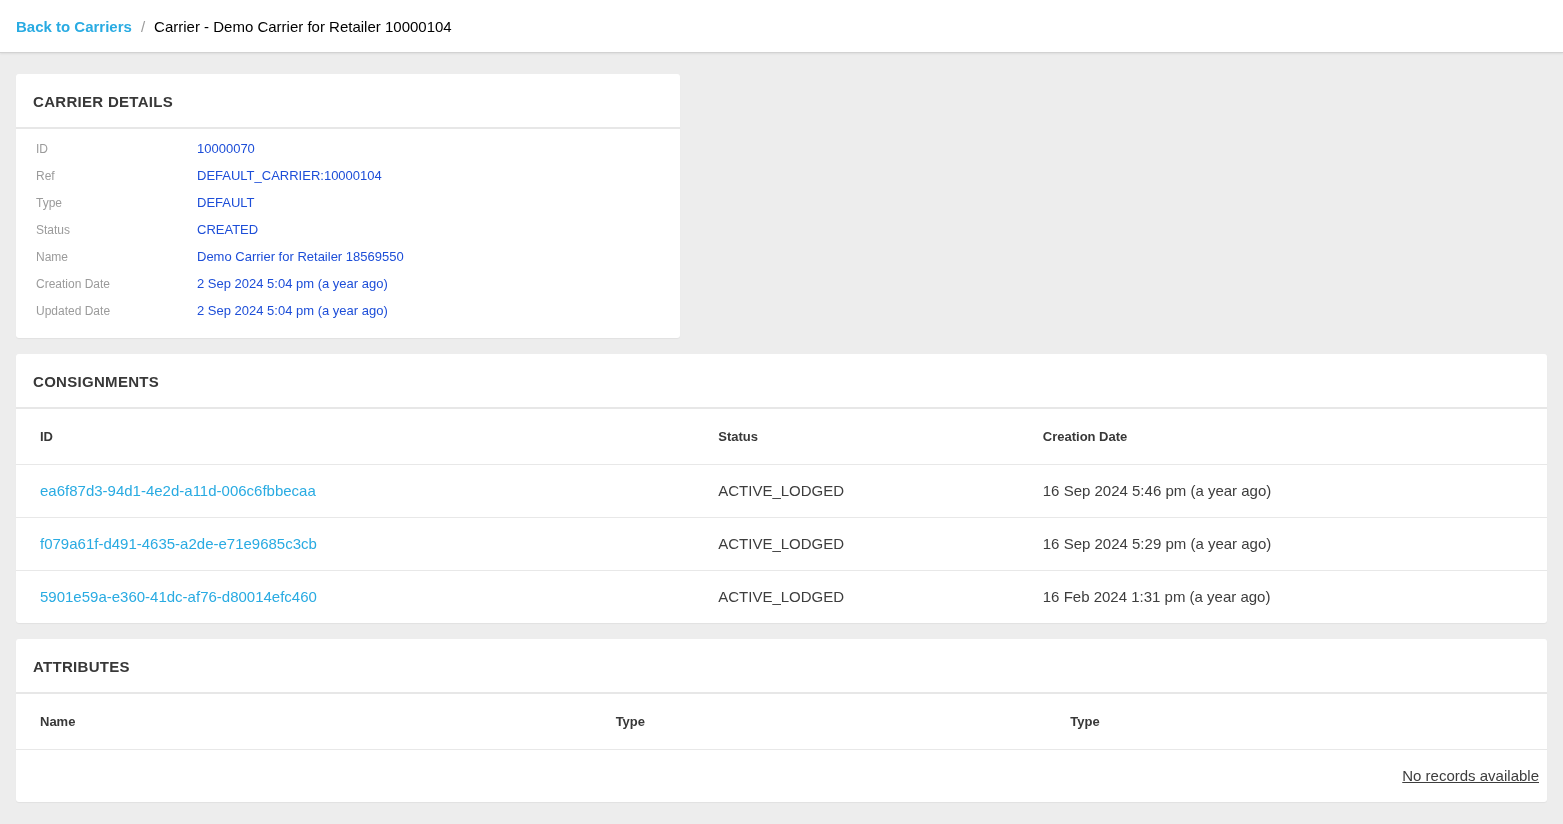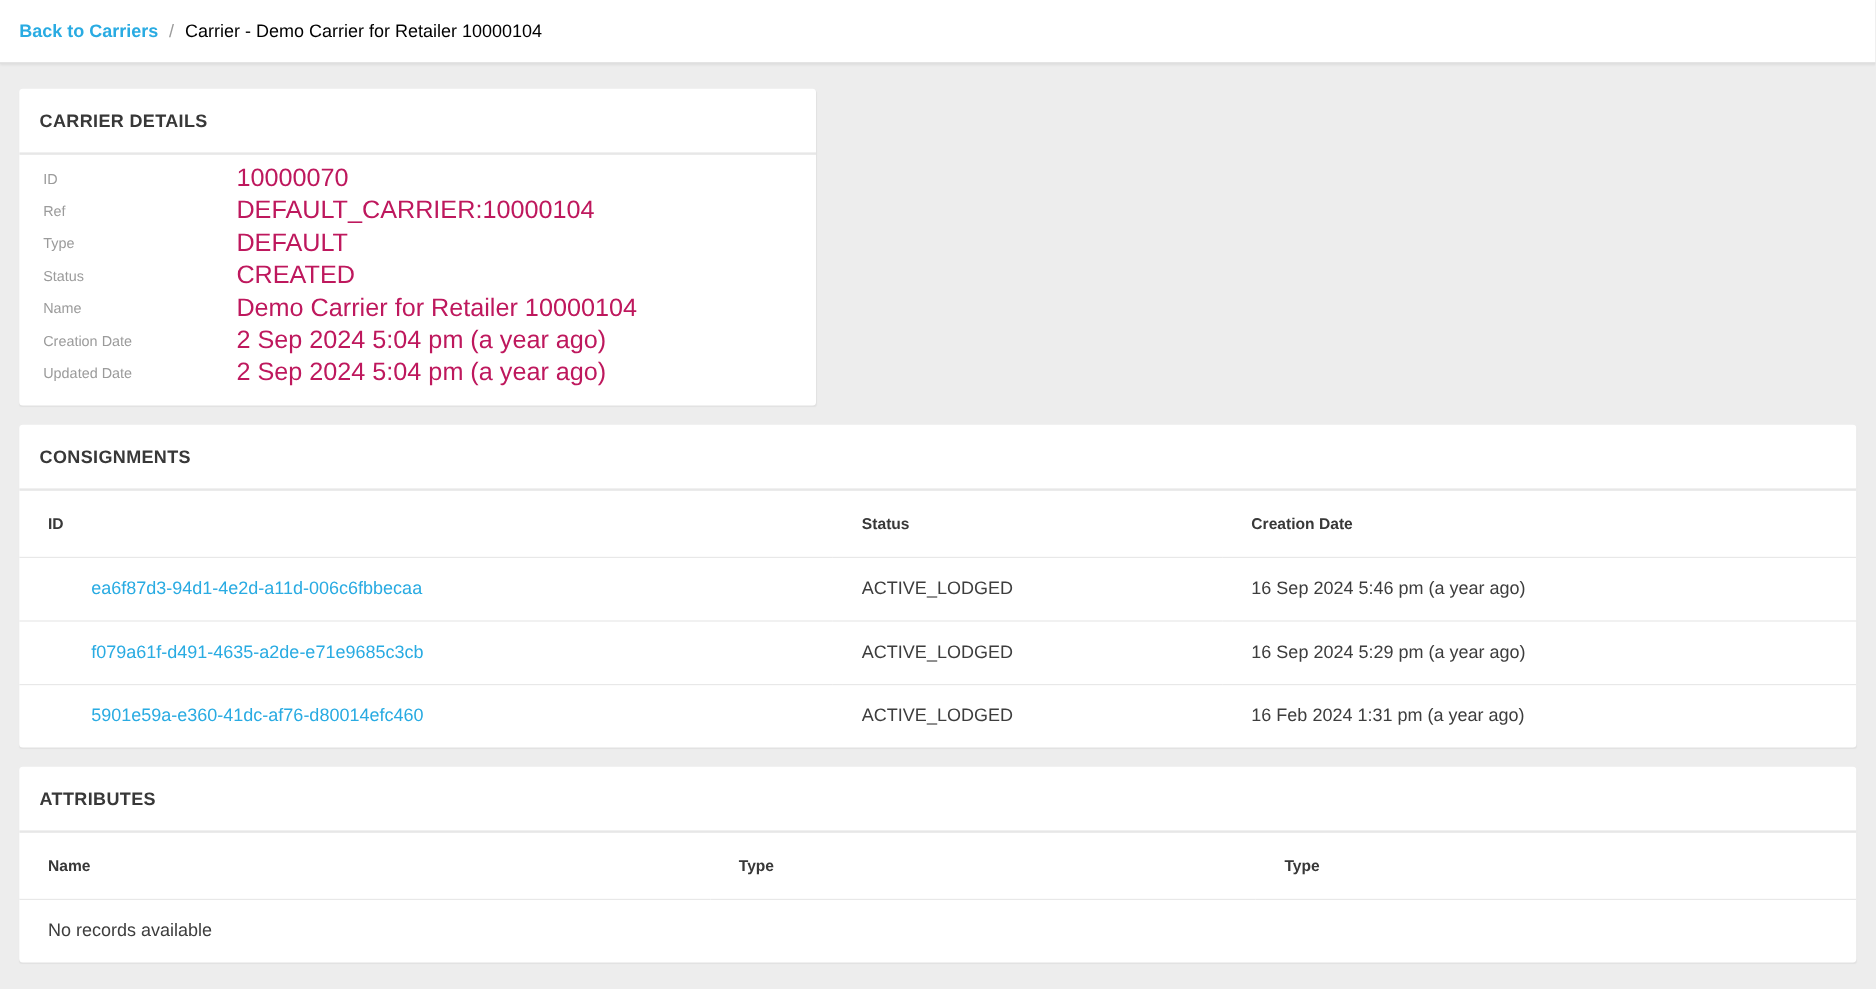--- a/index.html
+++ b/index.html
@@ -76,22 +76,22 @@
     align-items: center;
     height: 27px;
   }
   .field-label {
     width: 181px;
     padding-left: 20px;
     font-size: 12px;
     color: #9b9b9b;
   }
   .field-value {
-    font-size: 21px;
-    color: #be185d;
+    font-size: 13px;
+    color: #1d4ed8;
   }
 
   
   table.records {
     width: 100%;
     border-collapse: collapse;
     table-layout: fixed;
   }
   table.records th {
     text-align: left;
@@ -113,28 +113,28 @@
   }
   table.records tr:last-child td { border-bottom: none; }
   .consignments-table col.c-id   { width: 44.3%; }
   .consignments-table col.c-st   { width: 21.2%; }
   .attributes-table  col.a-name  { width: 37.6%; }
   .attributes-table  col.a-type  { width: 29.7%; }
   a.row-link {
     color: #29abe2;
     text-decoration: none;
     cursor: pointer;
-    margin-left: 36px;
   }
   td.empty-cell {
-    text-align: left;
+    text-align: right;
     color: #9b9b9b;
     font-size: 14px;
     height: 54px;
     border-bottom: none;
+    text-decoration: underline;
   }
 </style>
 </head>
 <body>
 
 <header class="topbar">
   <nav class="breadcrumb">
     <a class="crumb-link">Back to Carriers</a>
     <span class="crumb-sep">/</span>
     <span class="crumb-title">Carrier - Demo Carrier for Retailer 10000104</span>
@@ -157,21 +157,21 @@
       <div class="field-row">
         <span class="field-label">Type</span>
         <span class="field-value">DEFAULT</span>
       </div>
       <div class="field-row">
         <span class="field-label">Status</span>
         <span class="field-value">CREATED</span>
       </div>
       <div class="field-row">
         <span class="field-label">Name</span>
-        <span class="field-value">Demo Carrier for Retailer 10000104</span>
+        <span class="field-value">Demo Carrier for Retailer 18569550</span>
       </div>
       <div class="field-row">
         <span class="field-label">Creation Date</span>
         <span class="field-value">2 Sep 2024 5:04 pm (a year ago)</span>
       </div>
       <div class="field-row">
         <span class="field-label">Updated Date</span>
         <span class="field-value">2 Sep 2024 5:04 pm (a year ago)</span>
       </div>
     </div>

